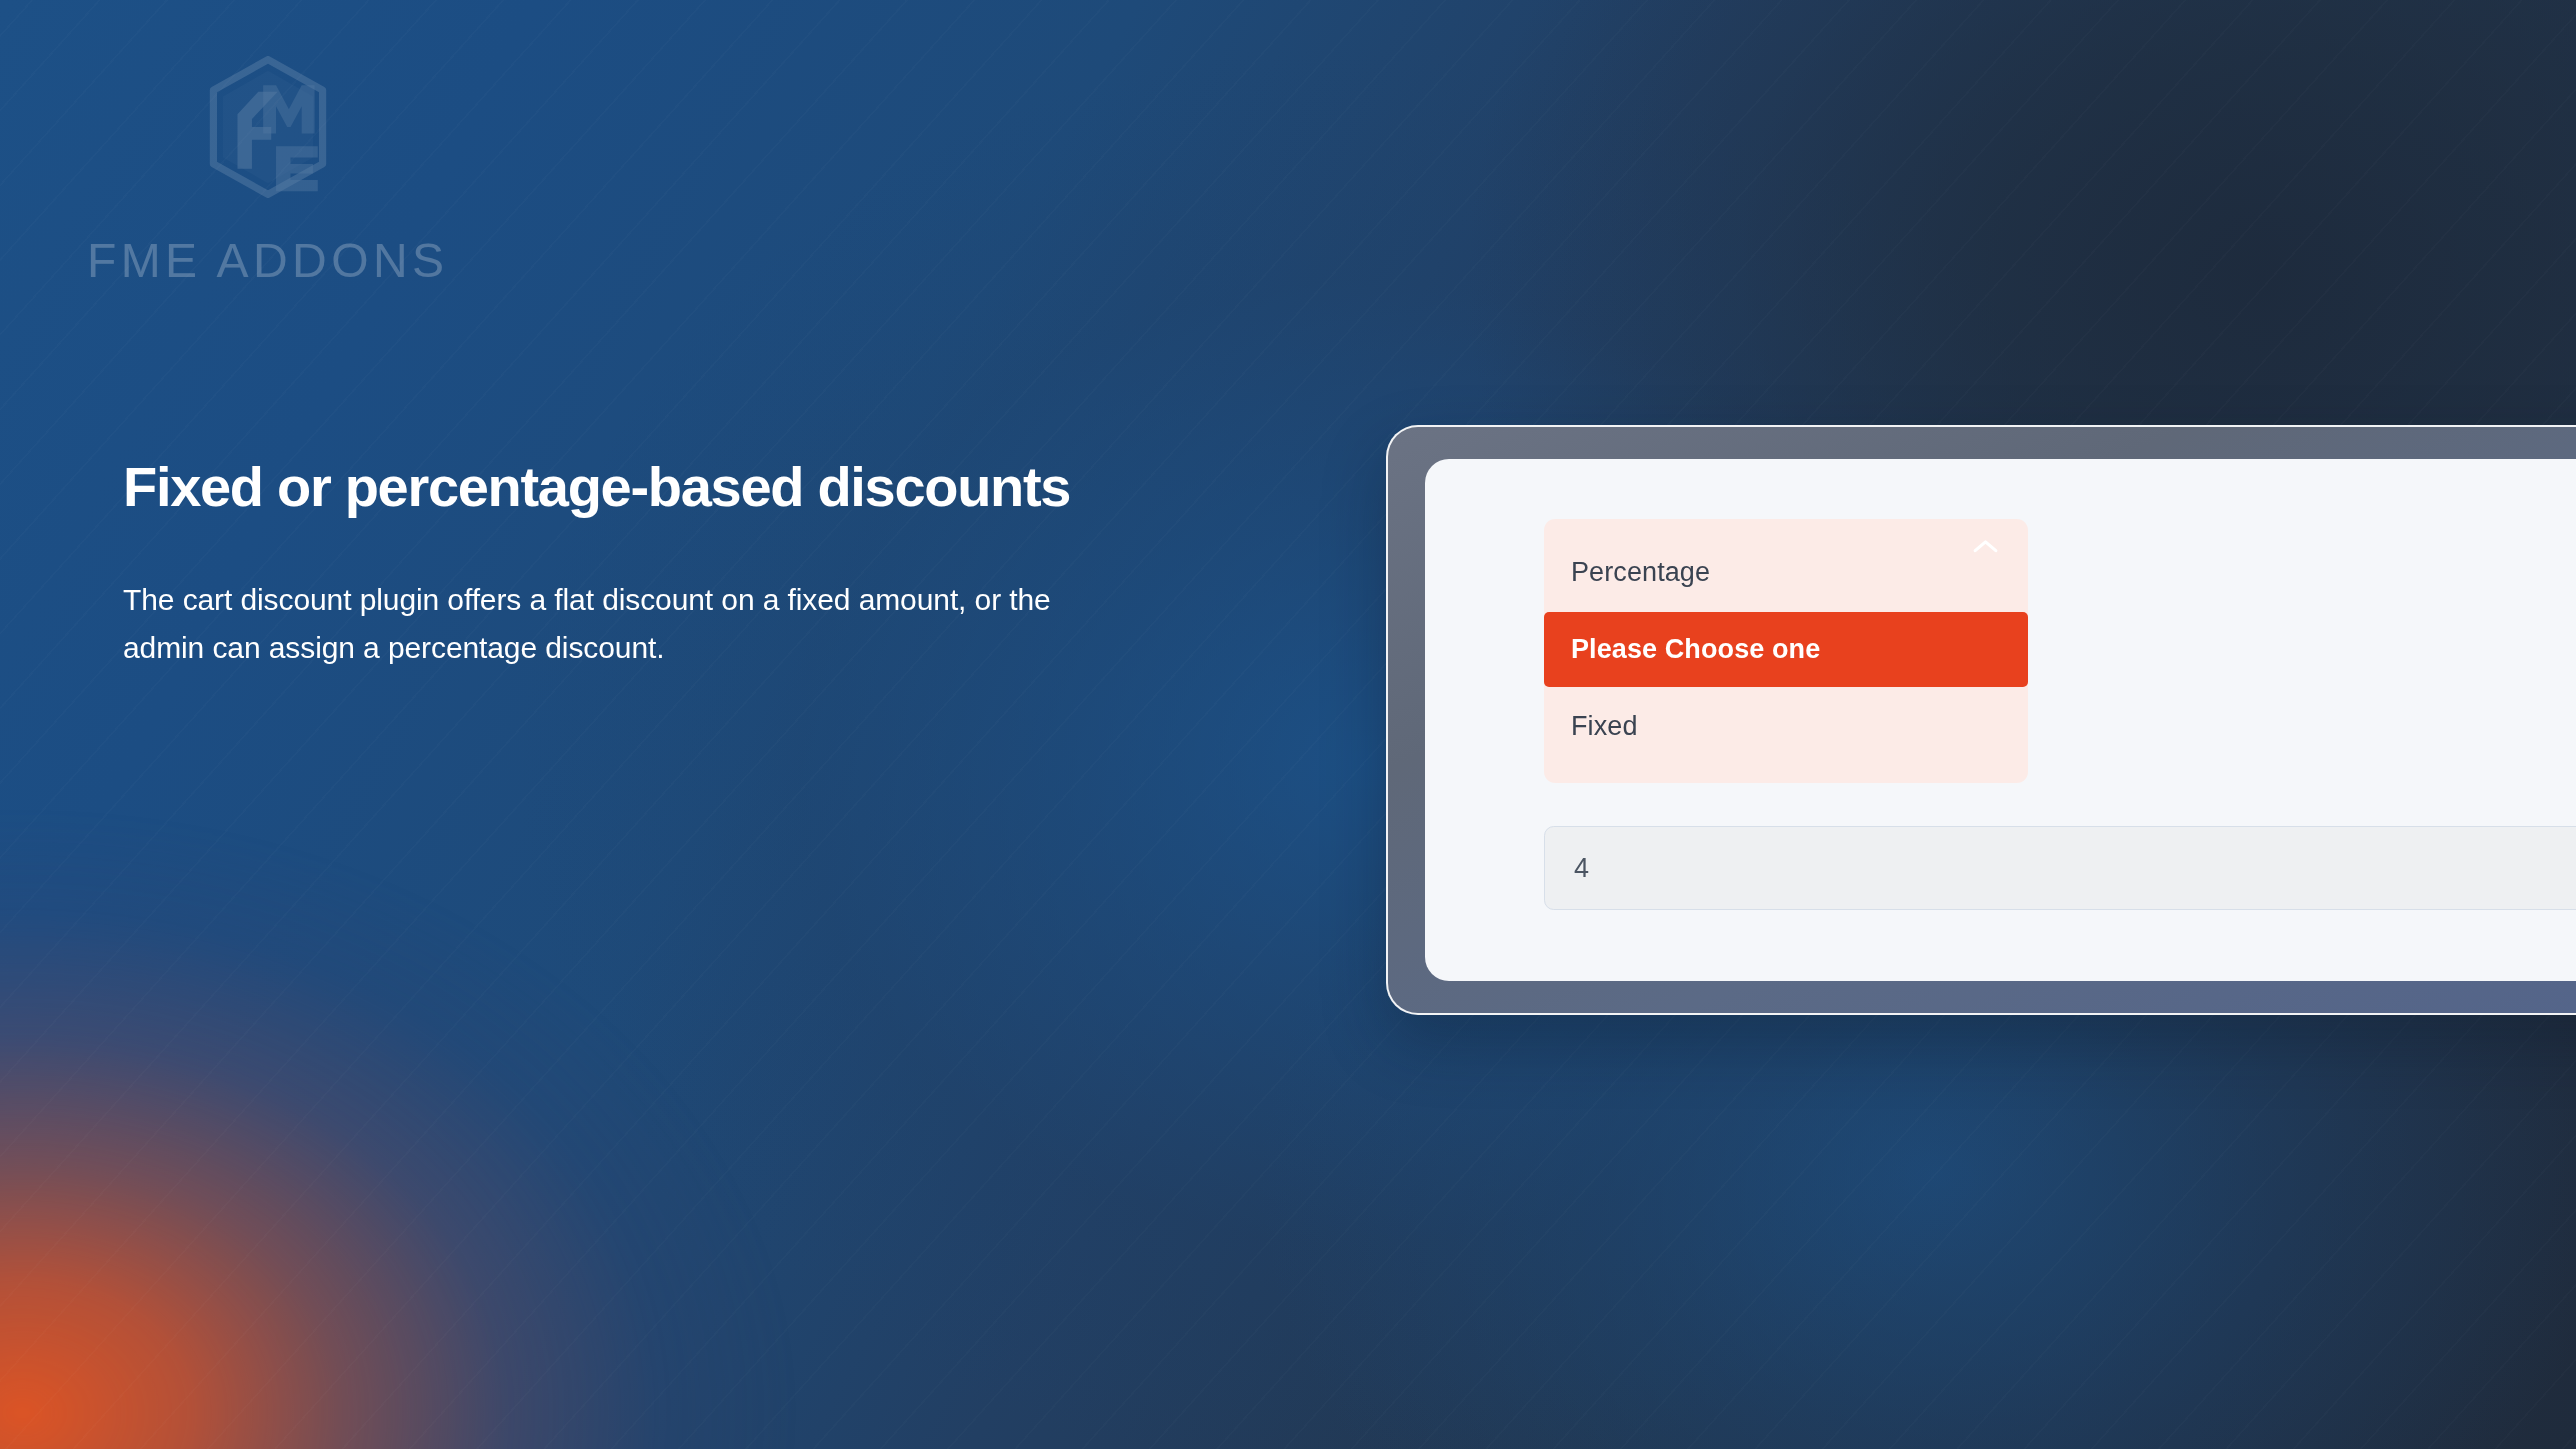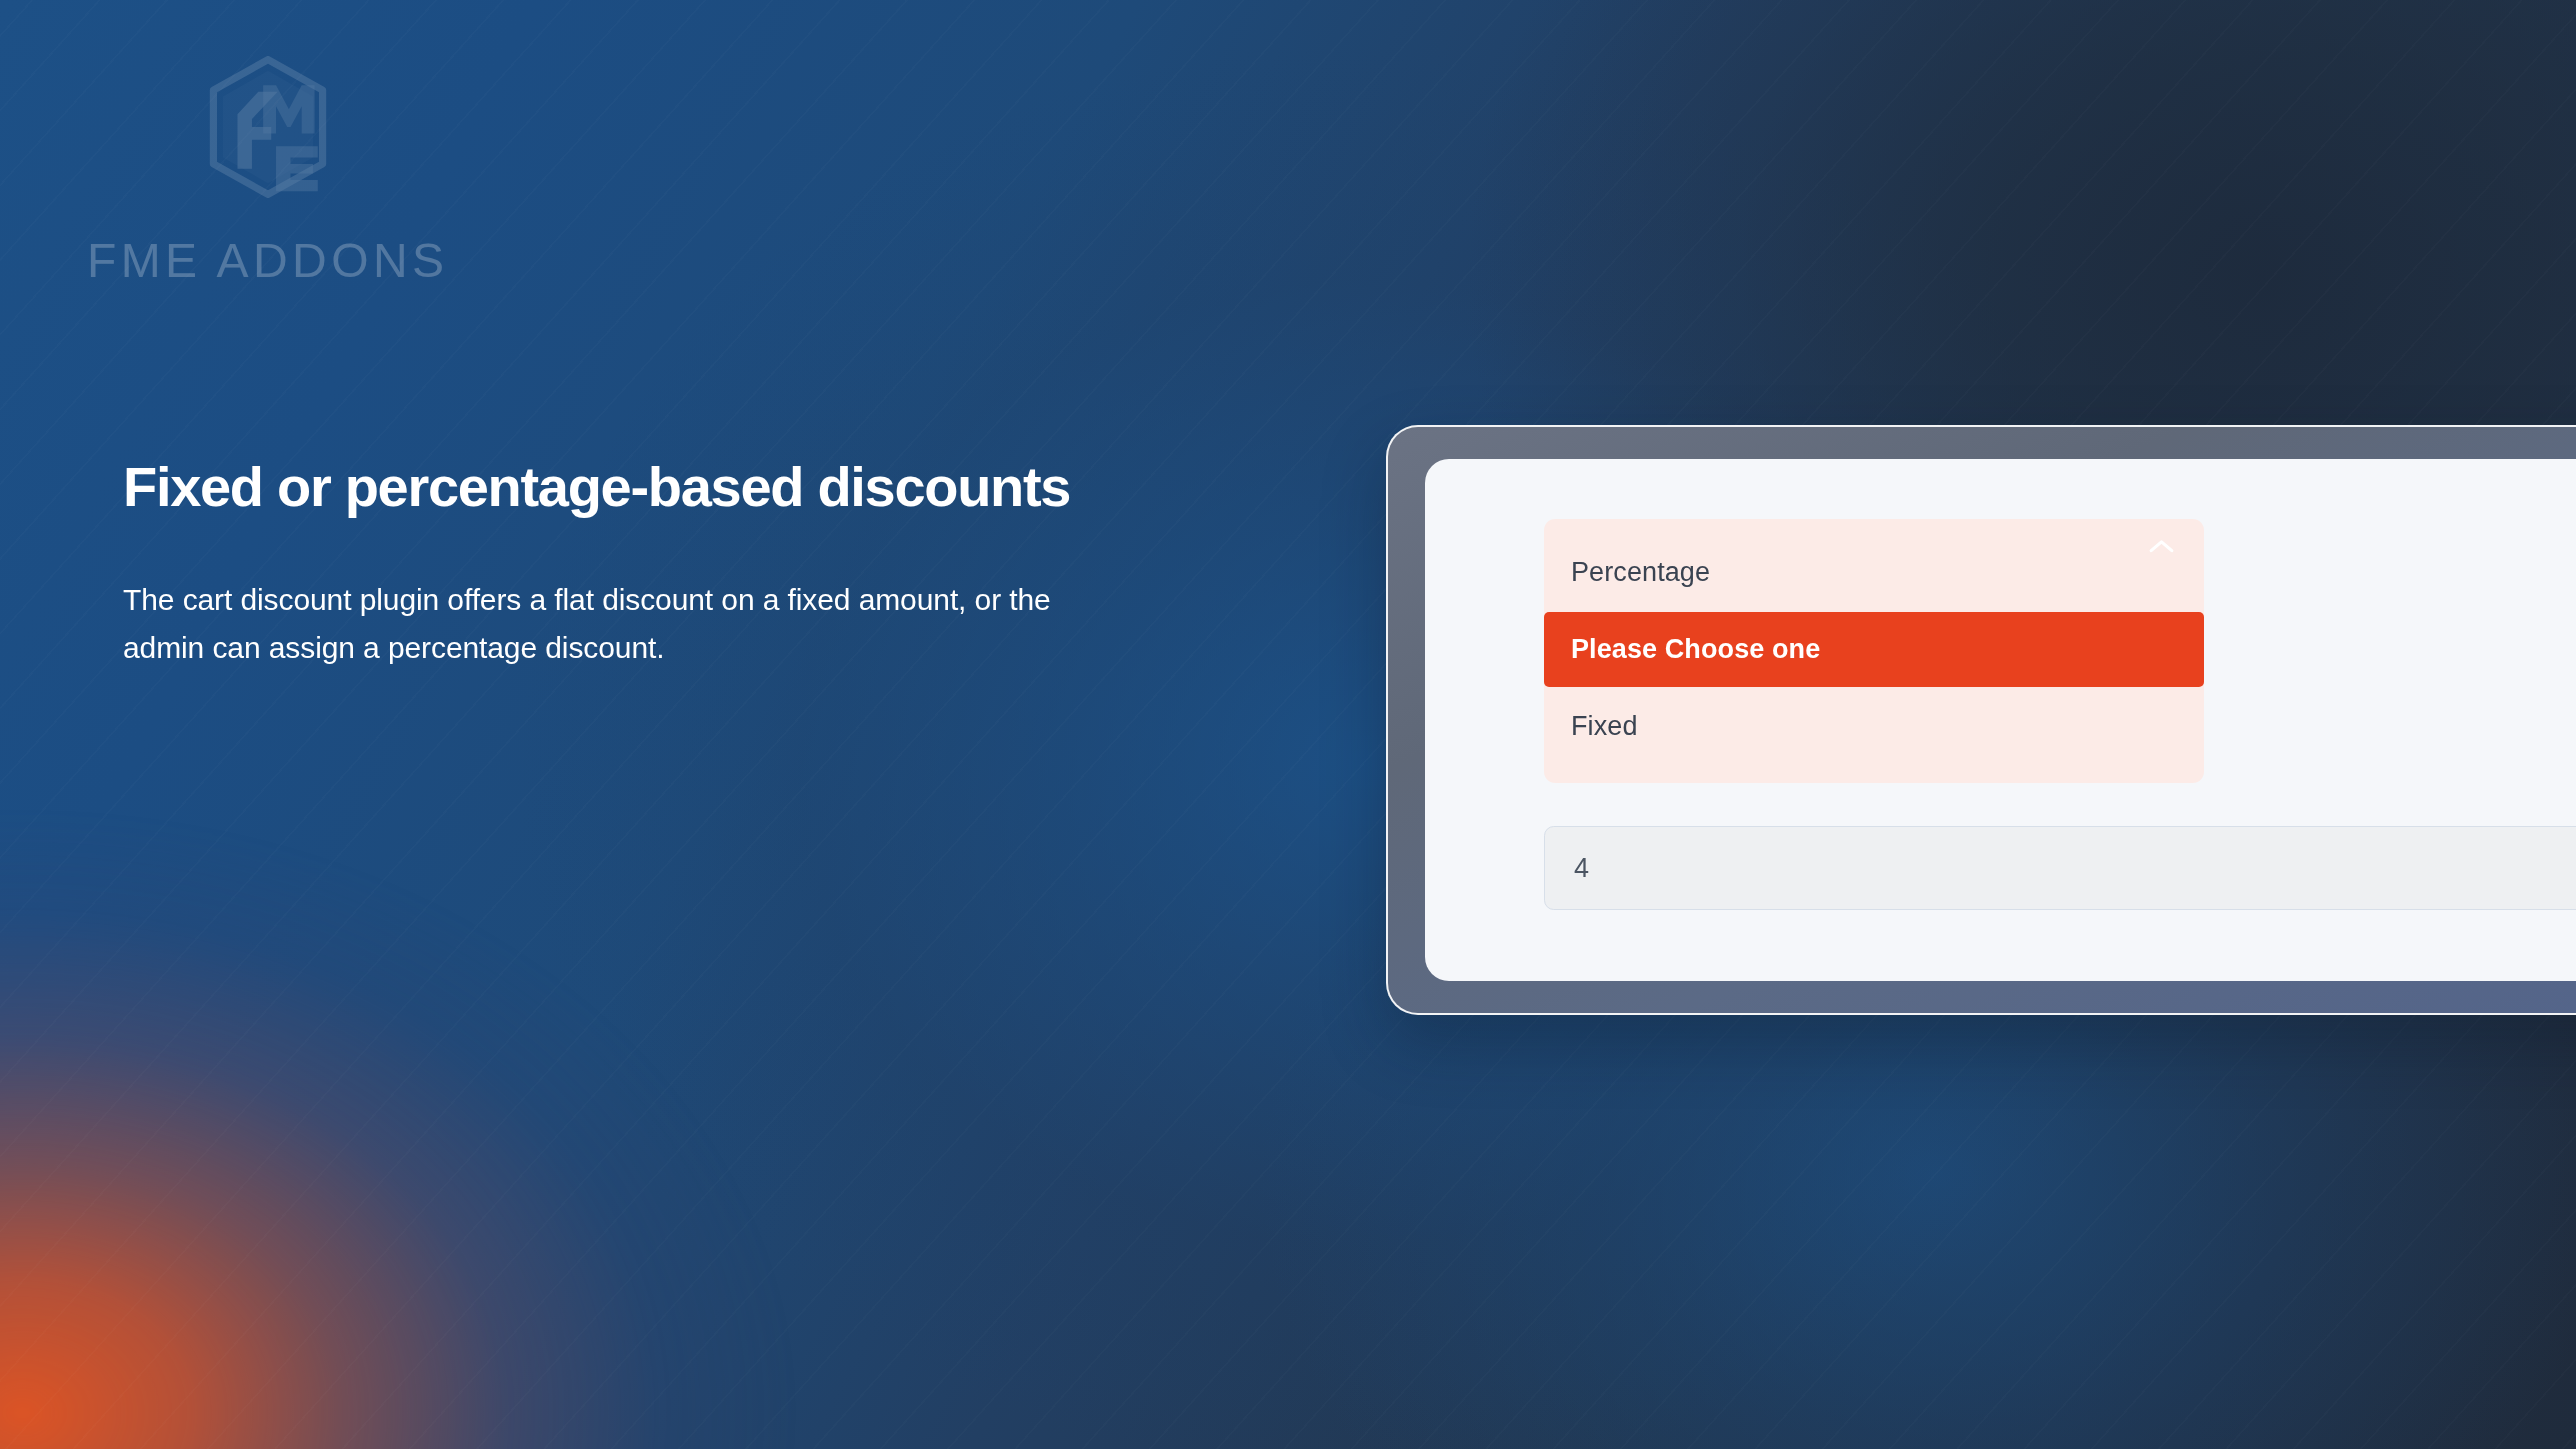--- a/index.html
+++ b/index.html
@@ -173,21 +173,21 @@
     border-radius: 24px 0 0 24px;
     position: relative;
     overflow: hidden;
   }
 
   
   .dropdown {
     position: absolute;
     left: 119px;
     top: 60px;
-    width: 660px;
+    width: 484px;
     background: #fcebe7;
     border-radius: 11.3px;
     padding: 21px 0 24px 0;
   }
   .dd-chevron {
     position: absolute;
     right: 29px;
     top: 17.7px;
     width: 27px;
     height: 17.7px;

